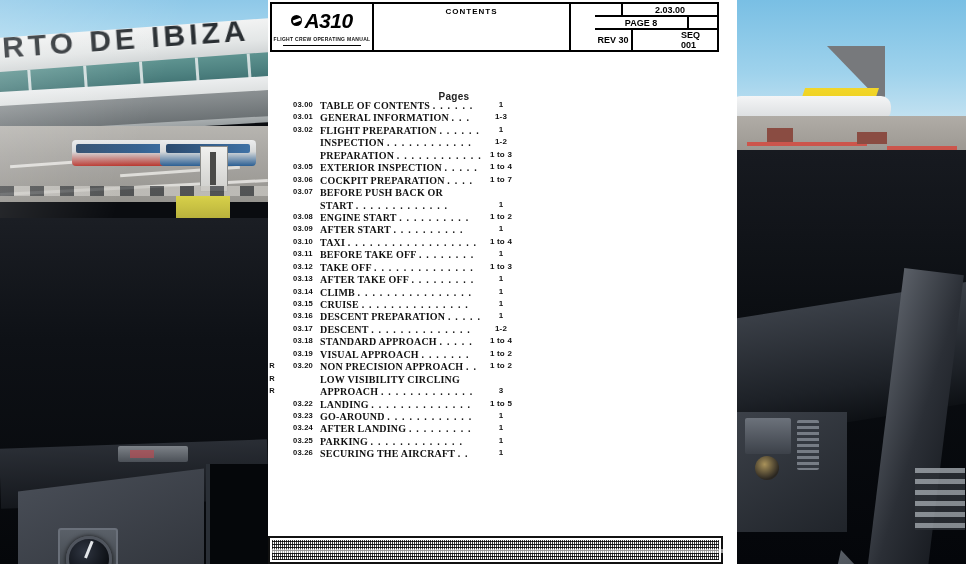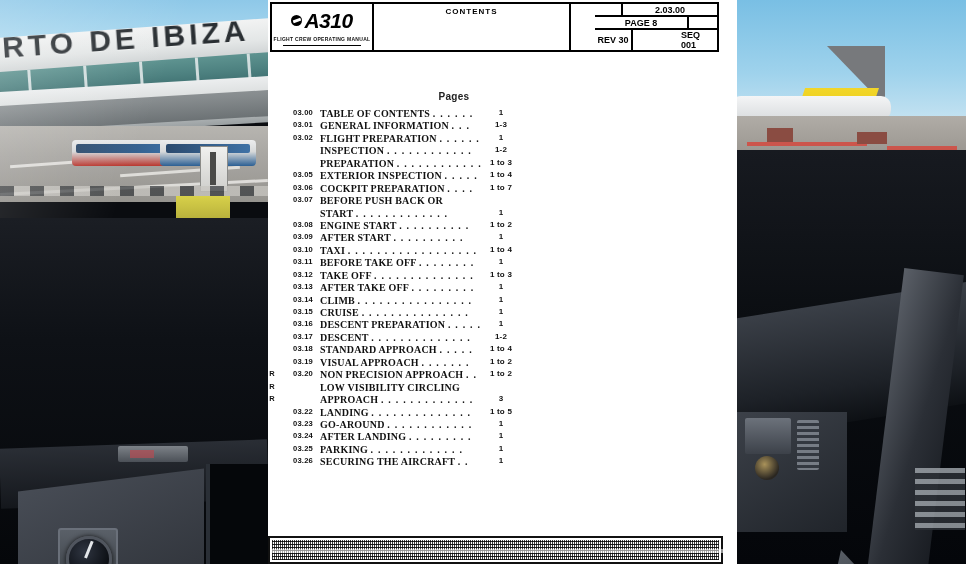--- a/index.html
+++ b/index.html
@@ -150,21 +150,21 @@
   .hr-blank{width:28px;border-right:2px solid #000;}
   .hr-chapter{flex:1;}
   .hr-page{flex:1;border-right:2px solid #000;}
   .hr-pageblank{width:28px;}
   .hr-rev{flex:1;border-right:2px solid #000;}
   .hr-seq{flex:1;padding-left:48px;}
 
   
   .pages-hdr{position:absolute;left:0;top:79px;width:372px;text-align:center;
        font-size:10px;font-weight:700;color:#222;letter-spacing:.3px;margin-top:12px;}
-  #toc{position:absolute;left:0;top:108px;width:400px;}
+  #toc{position:absolute;left:0;top:100px;width:400px;}
   .toc-row{position:relative;height:12.45px;font-size:8px;font-weight:700;color:#111;}
   .rev-mark{position:absolute;left:-3px;width:14px;text-align:center;
        font-size:7.5px;font-weight:700;color:#111;}
   .toc-num{position:absolute;left:25px;width:44px;font-size:7.6px;font-weight:700;
        letter-spacing:.2px;}
   .toc-title{position:absolute;left:52px;width:168px;font-size:10px;font-weight:700;
        letter-spacing:.2px;white-space:nowrap;overflow:hidden;font-family:Liberation Serif, serif;}
   .leader{letter-spacing:1.2px;font-weight:700;}
   .toc-pages{position:absolute;left:178px;width:110px;text-align:center;
        font-size:8px;font-weight:700;letter-spacing:.2px;}

